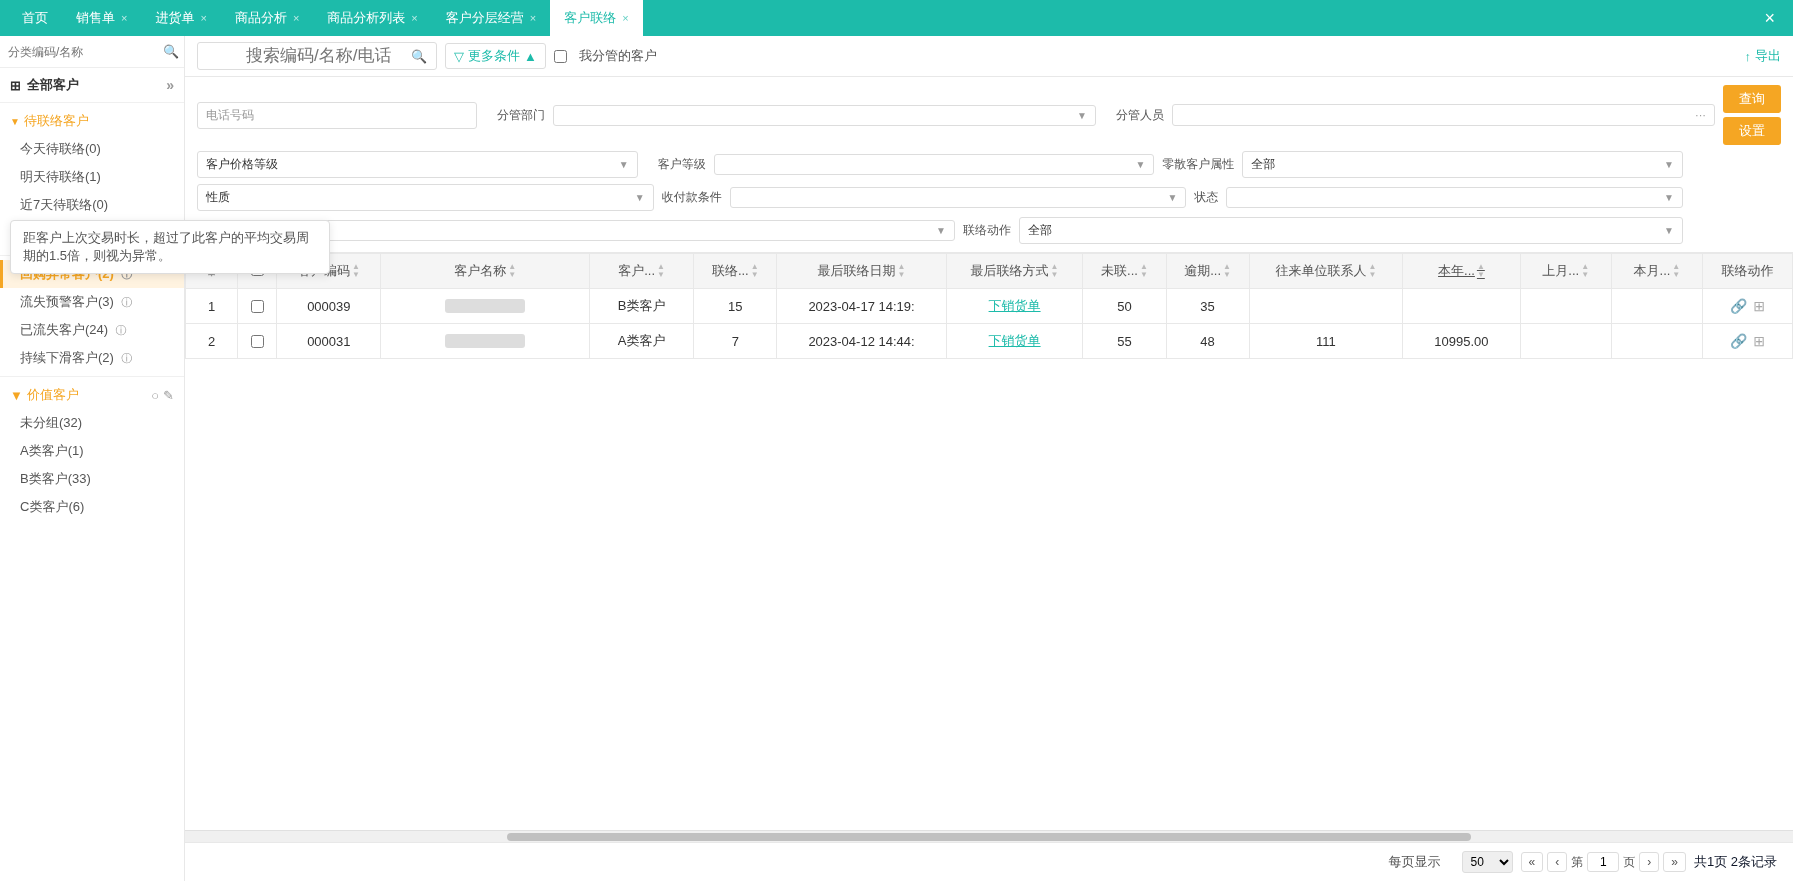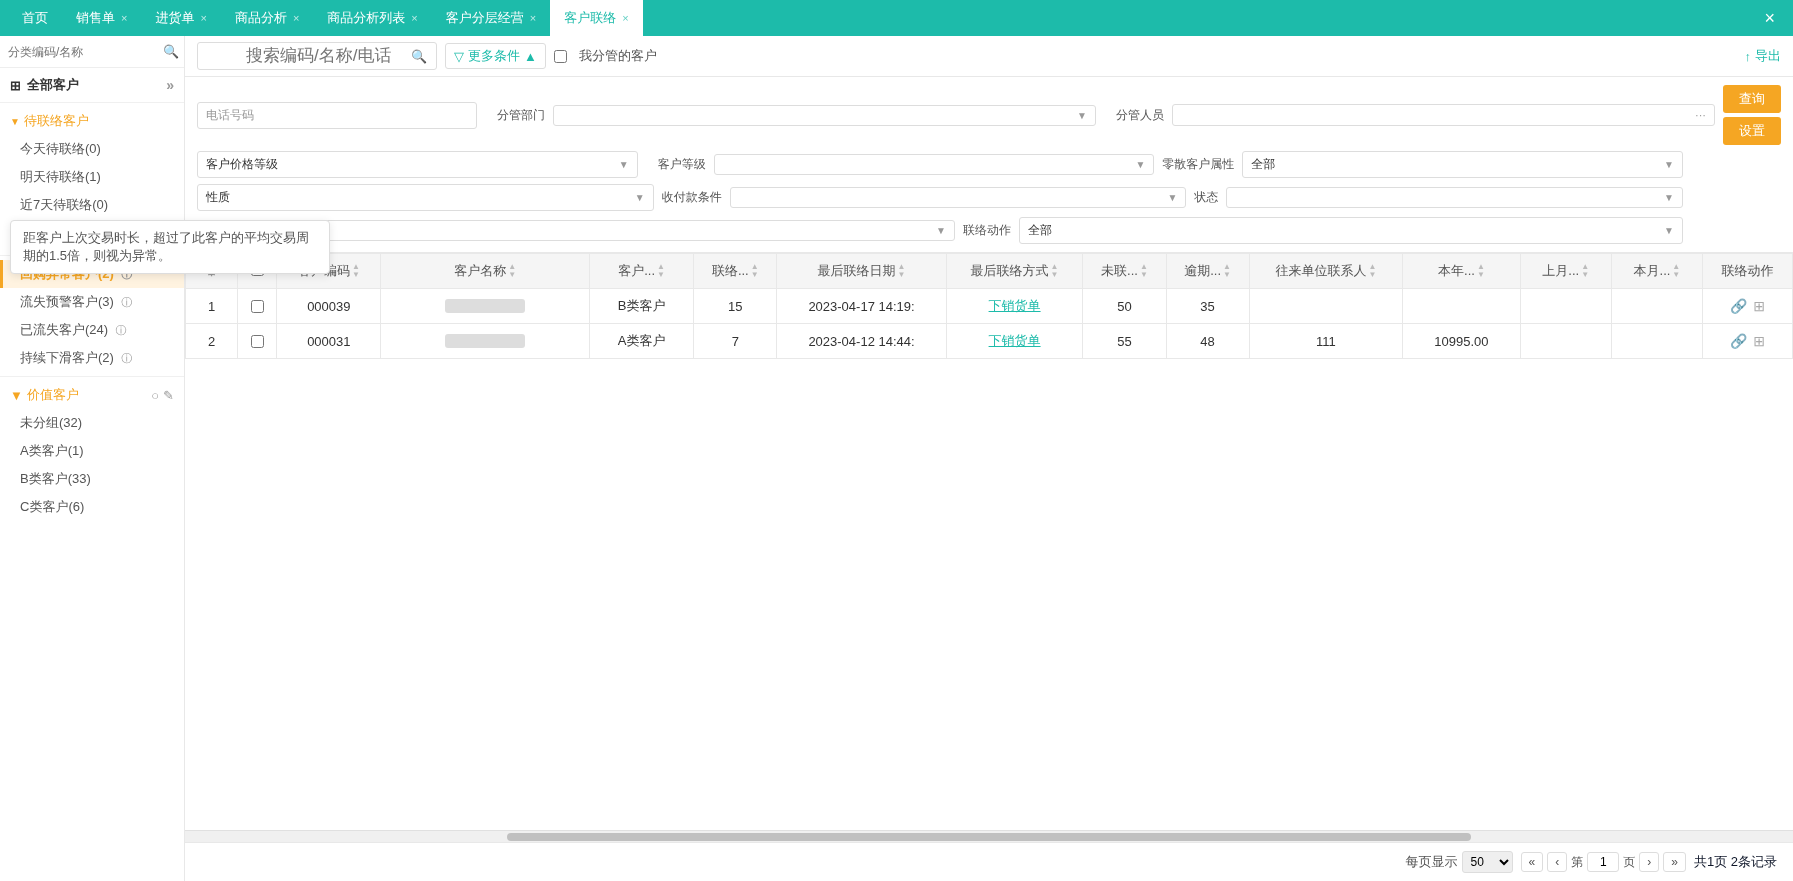--- a/index.html
+++ b/index.html
@@ -147,36 +147,36 @@
     .col-check { width: 30px; }
     .col-code { width: 80px; }
     .col-name { width: 160px; }
     .col-type { width: 80px; }
     .col-contact { width: 60px; }
     .col-date { width: 130px; }
     .col-method { width: 80px; }
     .col-unreached { width: 60px; }
     .col-overdue { width: 60px; }
     .col-partner { width: 100px; }
-    .col-this-year { width: 90px; }
+    .col-this-year { width: 90px; text-decoration: underline; }
     .col-last-month { width: 70px; }
     .col-this-month { width: 70px; }
     .col-actions { width: 60px; }
     .link-text { color: #1dbbaa; text-decoration: underline; cursor: pointer; }
     .action-icons { display: flex; gap: 6px; justify-content: center; }
     .action-icon { color: #aaa; cursor: pointer; font-size: 14px; }
     .th-sort { display: flex; align-items: center; justify-content: center; gap: 2px; cursor: pointer; }
     .sort-arrows { display: flex; flex-direction: column; font-size: 8px; color: #bbb; line-height: 1; }
 
     
     .pagination {
       background: #fff; border-top: 1px solid #e8e8e8; padding: 8px 16px;
       display: flex; align-items: center; justify-content: flex-end; gap: 8px;
     }
-    .page-info { font-size: 12px; color: #555; display: flex; align-items: center; gap: 4px; margin-left: 42px; }
+    .page-info { font-size: 12px; color: #555; display: flex; align-items: center; gap: 21px; margin-left: 42px; }
     .page-size-select {
       border: 1px solid #ddd; border-radius: 3px; padding: 2px 4px; font-size: 12px;
       cursor: pointer;
     }
     .page-nav { display: flex; align-items: center; gap: 4px; }
     .page-btn {
       border: 1px solid #ddd; background: #fff; padding: 2px 7px; cursor: pointer;
       border-radius: 3px; font-size: 12px; color: #555;
     }
     .page-current {

